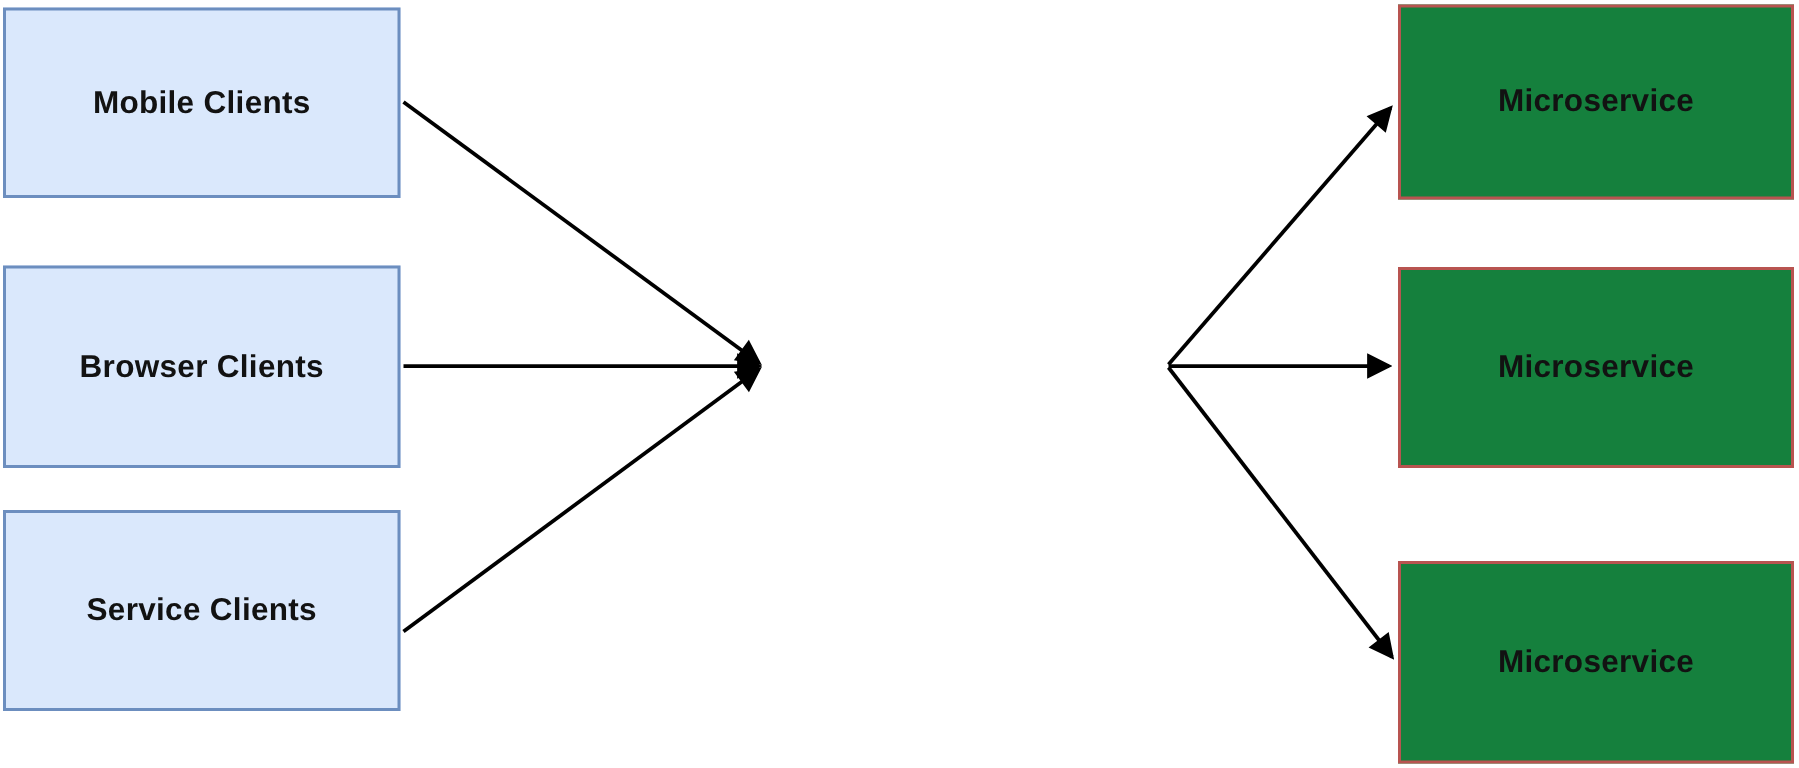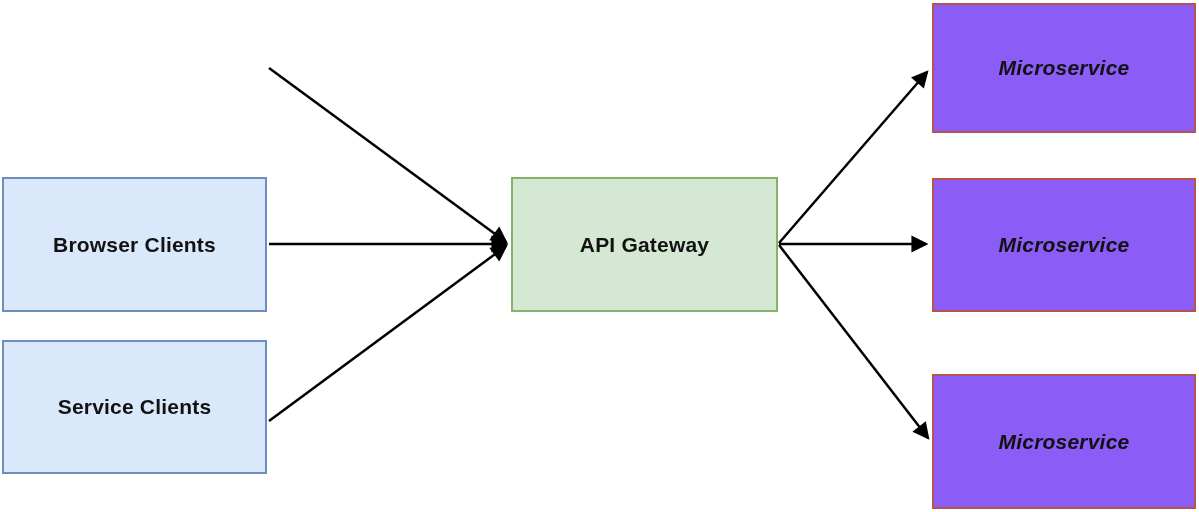--- a/index.html
+++ b/index.html
@@ -39,23 +39,22 @@
   }
   .node.client {
     background: #dae8fc;
     border-color: #6c8ebf;
   }
   .node.gateway {
     background: #d5e8d4;
     border-color: #82b366;
   }
   .node.service {
-    background: #8b5cf6;
+    background: #15803d;
     border-color: #b85450;
-    font-style: italic;
   }
   
   .n-mobile   { left: 2px;   top: 5px;   width: 265px; height: 127px; }
   .n-browser  { left: 2px;   top: 177px; width: 265px; height: 135px; }
   .n-service  { left: 2px;   top: 340px; width: 265px; height: 134px; }
   .n-gateway  { left: 511px; top: 177px; width: 267px; height: 135px; }
   .n-ms-top   { left: 932px; top: 3px;   width: 264px; height: 130px; }
   .n-ms-mid   { left: 932px; top: 178px; width: 264px; height: 134px; }
   .n-ms-bot   { left: 932px; top: 374px; width: 264px; height: 135px; }
 </style>
@@ -73,32 +72,32 @@
 
     <line x1="269" y1="68" x2="506" y2="242" stroke="#000000" stroke-width="2.5" marker-end="url(#arrowhead)"></line>
     <line x1="269" y1="244" x2="506" y2="244" stroke="#000000" stroke-width="2.5" marker-end="url(#arrowhead)"></line>
     <line x1="269" y1="421" x2="506" y2="246" stroke="#000000" stroke-width="2.5" marker-end="url(#arrowhead)"></line>
 
     <line x1="779" y1="243" x2="927" y2="72" stroke="#000000" stroke-width="2.5" marker-end="url(#arrowhead)"></line>
     <line x1="779" y1="244" x2="926" y2="244" stroke="#000000" stroke-width="2.5" marker-end="url(#arrowhead)"></line>
     <line x1="779" y1="245" x2="928" y2="438" stroke="#000000" stroke-width="2.5" marker-end="url(#arrowhead)"></line>
   </svg>
 
+  <div class="node client n-mobile">
+    <span class="node-label">Mobile Clients</span>
+  </div>
 
   <div class="node client n-browser">
     <span class="node-label">Browser Clients</span>
   </div>
 
   <div class="node client n-service">
     <span class="node-label">Service Clients</span>
   </div>
 
-  <div class="node gateway n-gateway">
-    <span class="node-label">API Gateway</span>
-  </div>
 
   <div class="node service n-ms-top">
     <span class="node-label">Microservice</span>
   </div>
 
   <div class="node service n-ms-mid">
     <span class="node-label">Microservice</span>
   </div>
 
   <div class="node service n-ms-bot">

